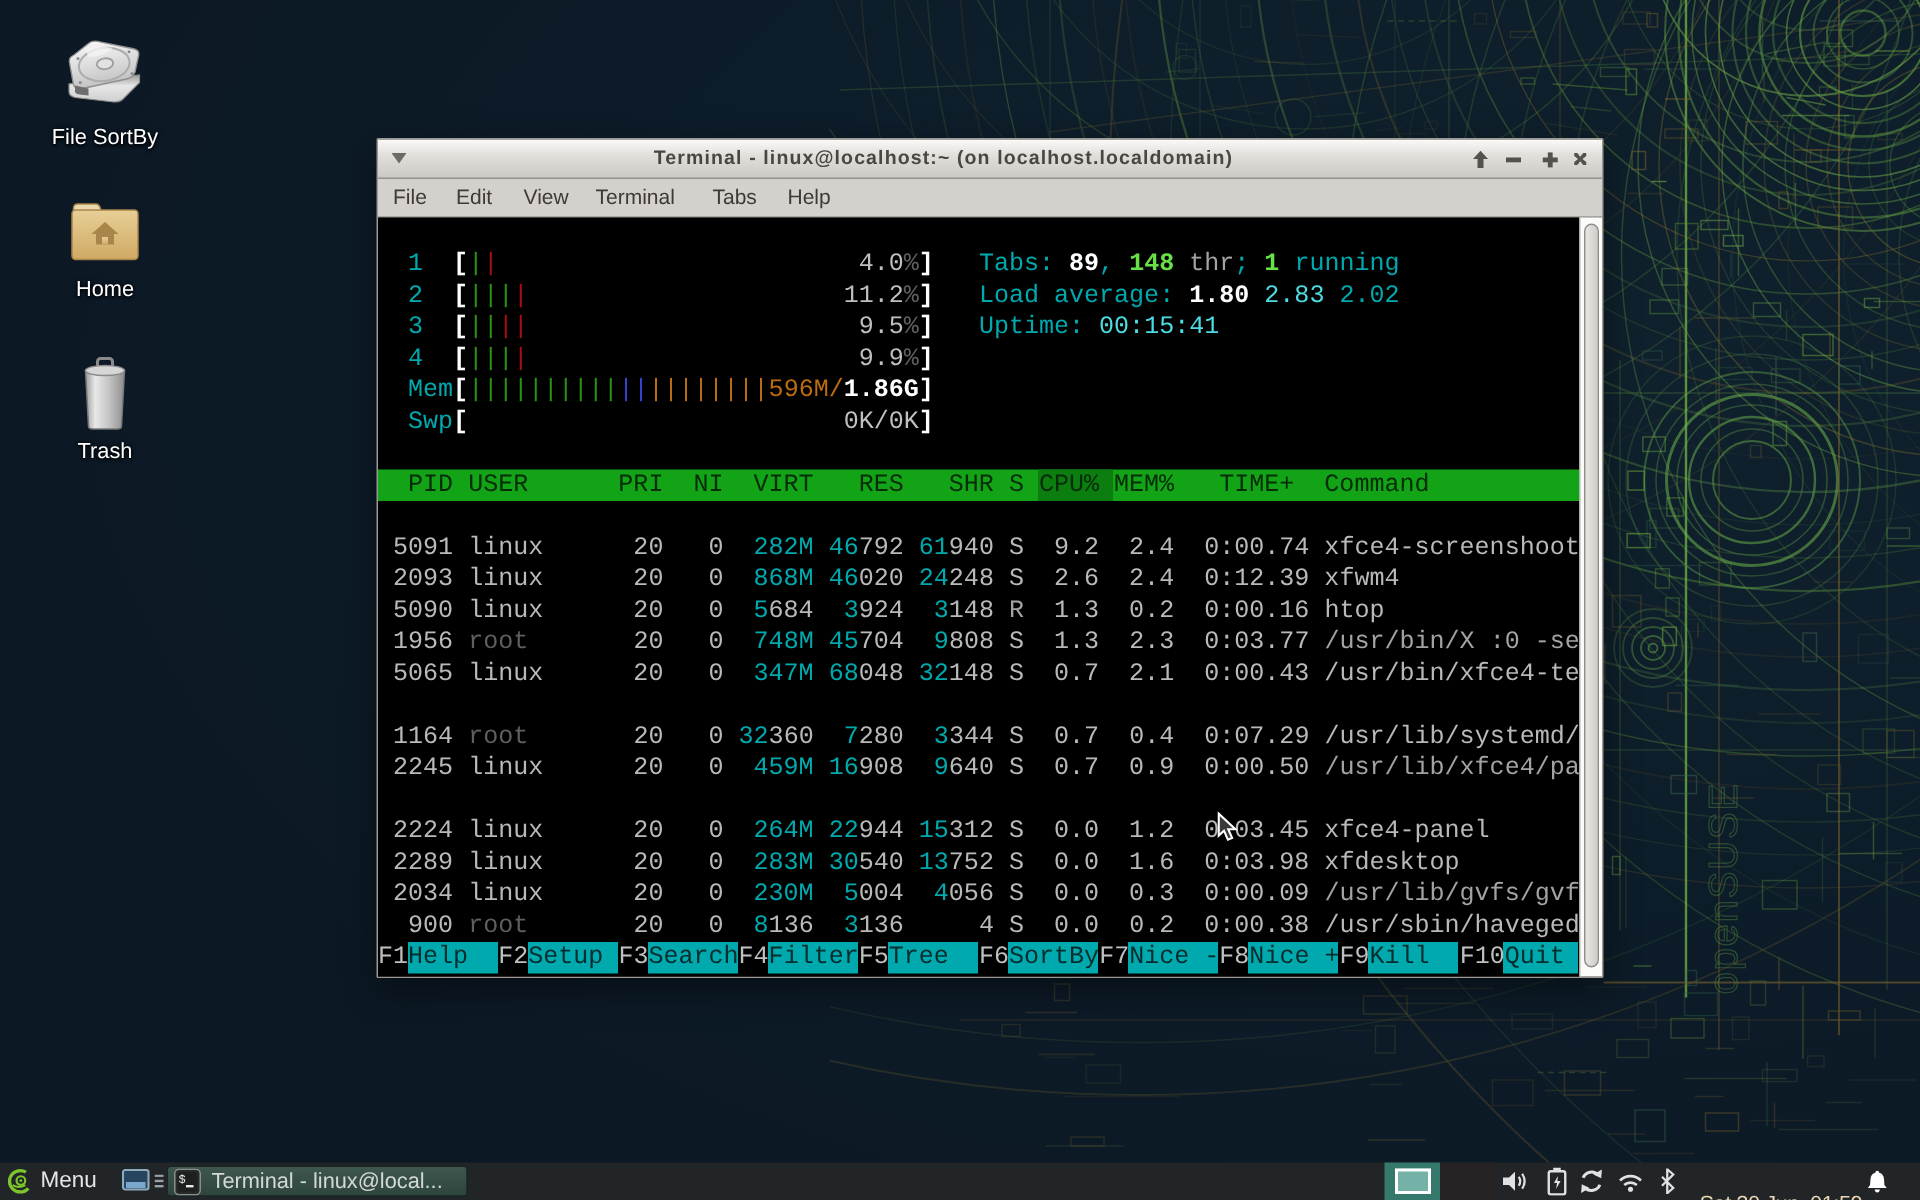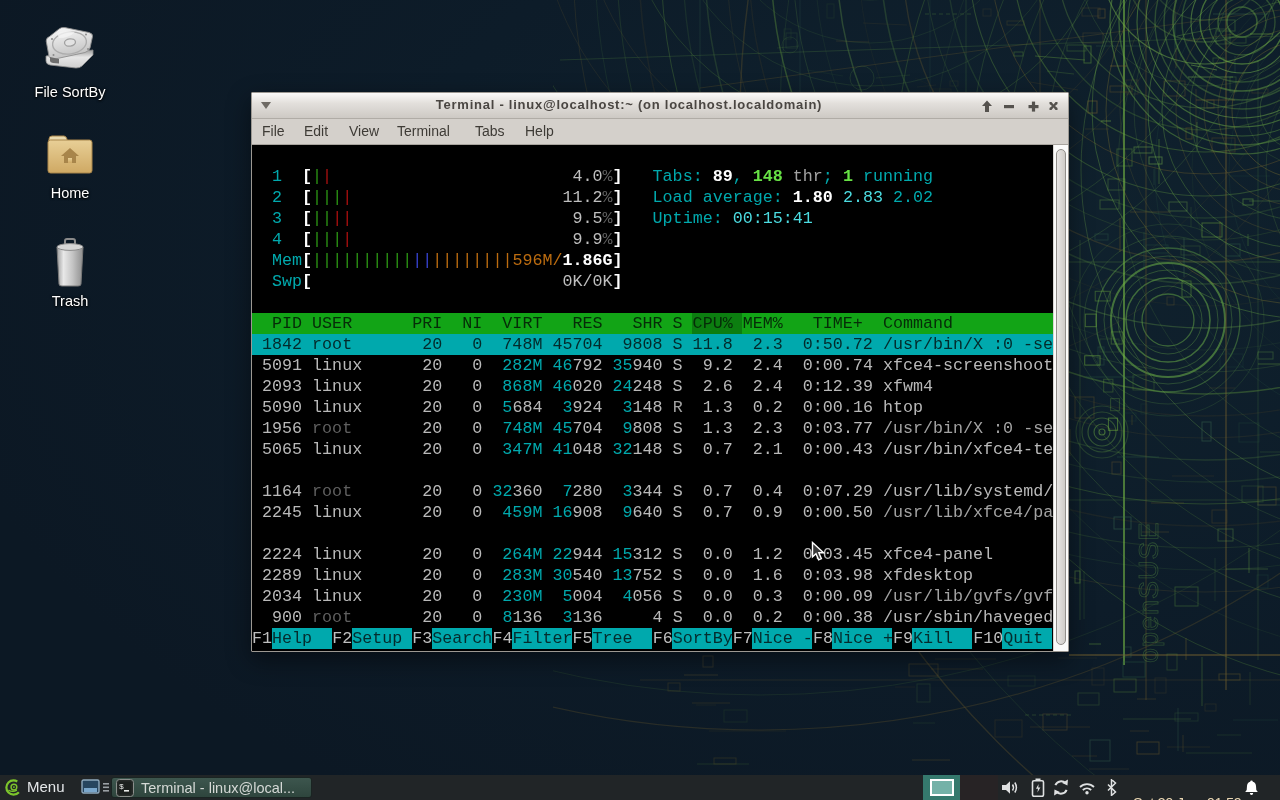--- a/index.html
+++ b/index.html
@@ -437,26 +437,25 @@
       <span style="left:273px">Help</span>
  </div>
  <div id="tcontent">
 <div class="tr" style="top:21px">  <i class="c">1  </i><i class="w">[</i><i class="bg">|</i><i class="br">|</i>                        <i class="t">4.0</i><i class="s">%</i><i class="w">]</i>   <i class="c">Tabs: </i><i class="w">89</i><i class="c">, </i><i class="bG">148</i><i class="g"> thr</i><i class="c">; </i><i class="bG">1</i><i class="c"> running</i></div>
 <div class="tr" style="top:42px">  <i class="c">2  </i><i class="w">[</i><i class="bg">|</i><i class="bg">|</i><i class="bg">|</i><i class="br">|</i>                     <i class="t">11.2</i><i class="s">%</i><i class="w">]</i>   <i class="c">Load average: </i><i class="w">1.80 </i><i class="bc">2.83 </i><i class="c">2.02</i></div>
 <div class="tr" style="top:63px">  <i class="c">3  </i><i class="w">[</i><i class="bg">|</i><i class="bg">|</i><i class="br">|</i><i class="br">|</i>                      <i class="t">9.5</i><i class="s">%</i><i class="w">]</i>   <i class="c">Uptime: </i><i class="bc">00:15:41</i></div>
 <div class="tr" style="top:84px">  <i class="c">4  </i><i class="w">[</i><i class="bg">|</i><i class="bg">|</i><i class="bg">|</i><i class="br">|</i>                      <i class="t">9.9</i><i class="s">%</i><i class="w">]</i></div>
 <div class="tr" style="top:105px">  <i class="c">Mem</i><i class="w">[</i><i class="bg">|</i><i class="bg">|</i><i class="bg">|</i><i class="bg">|</i><i class="bg">|</i><i class="bg">|</i><i class="bg">|</i><i class="bg">|</i><i class="bg">|</i><i class="bg">|</i><i class="bb">|</i><i class="bb">|</i><i class="by">|</i><i class="by">|</i><i class="by">|</i><i class="by">|</i><i class="by">|</i><i class="by">|</i><i class="by">|</i><i class="by">|</i><i class="by">596M/</i><i class="w">1.86G</i><i class="w">]</i></div>
 <div class="tr" style="top:126px">  <i class="c">Swp</i><i class="w">[</i>                         <i class="t">0K/0K</i><i class="w">]</i></div>
 <div class="tr hd8" style="top:168px"><b class="cell hs" style="left:440px;width:50px"></b><span class="reltxt">  PID USER      PRI  NI  VIRT   RES   SHR S CPU% MEM%   TIME+  Command          </span></div>
-<div class="tr sel9" style="top:189px"> 1842 root       20   0  748M 45704  9808 S 11.8  2.3  0:50.72 /usr/bin/X :0 -se</div>
-<div class="tr" style="top:210px"> 5091 linux      20   0  <i class="c">282M</i> <i class="c">46</i>792 <i class="c">35</i>940 S  9.2  2.4  0:00.74 xfce4-screenshoot</div>
+<div class="tr" style="top:210px"> 5091 linux      20   0  <i class="c">282M</i> <i class="c">46</i>792 <i class="c">61</i>940 S  9.2  2.4  0:00.74 xfce4-screenshoot</div>
 <div class="tr" style="top:231px"> 2093 linux      20   0  <i class="c">868M</i> <i class="c">46</i>020 <i class="c">24</i>248 S  2.6  2.4  0:12.39 xfwm4</div>
 <div class="tr" style="top:252px"> 5090 linux      20   0  <i class="c">5</i>684  <i class="c">3</i>924  <i class="c">3</i>148 <i class="g">R</i>  1.3  0.2  0:00.16 htop</div>
 <div class="tr" style="top:273px"> 1956 <i class="s">root      </i> 20   0  <i class="c">748M</i> <i class="c">45</i>704  <i class="c">9</i>808 S  1.3  2.3  0:03.77 <i class="g">/usr/bin/X :0 -se</i></div>
-<div class="tr" style="top:294px"> 5065 linux      20   0  <i class="c">347M</i> <i class="c">41</i>048 <i class="c">32</i>148 S  0.7  2.1  0:00.43 /usr/bin/xfce4-te</div>
+<div class="tr" style="top:294px"> 5065 linux      20   0  <i class="c">347M</i> <i class="c">68</i>048 <i class="c">32</i>148 S  0.7  2.1  0:00.43 /usr/bin/xfce4-te</div>
 <div class="tr" style="top:336px"> 1164 <i class="s">root      </i> 20   0 <i class="c">32</i>360  <i class="c">7</i>280  <i class="c">3</i>344 S  0.7  0.4  0:07.29 /usr/lib/systemd/</div>
 <div class="tr" style="top:357px"> 2245 linux      20   0  <i class="c">459M</i> <i class="c">16</i>908  <i class="c">9</i>640 S  0.7  0.9  0:00.50 <i class="g">/usr/lib/xfce4/pa</i></div>
 <div class="tr" style="top:399px"> 2224 linux      20   0  <i class="c">264M</i> <i class="c">22</i>944 <i class="c">15</i>312 S  0.0  1.2  0:03.45 xfce4-panel</div>
 <div class="tr" style="top:420px"> 2289 linux      20   0  <i class="c">283M</i> <i class="c">30</i>540 <i class="c">13</i>752 S  0.0  1.6  0:03.98 xfdesktop</div>
 <div class="tr" style="top:441px"> 2034 linux      20   0  <i class="c">230M</i>  <i class="c">5</i>004  <i class="c">4</i>056 S  0.0  0.3  0:00.09 <i class="g">/usr/lib/gvfs/gvf</i></div>
 <div class="tr" style="top:462px">  900 <i class="s">root      </i> 20   0  <i class="c">8</i>136  <i class="c">3</i>136     4 S  0.0  0.2  0:00.38 /usr/sbin/haveged</div>
 <div class="tr fb23" style="top:483px"><b class="cell fkc" style="left:20px;width:60px"></b><b class="cell fkc" style="left:100px;width:60px"></b><b class="cell fkc" style="left:180px;width:60px"></b><b class="cell fkc" style="left:260px;width:60px"></b><b class="cell fkc" style="left:340px;width:60px"></b><b class="cell fkc" style="left:420px;width:60px"></b><b class="cell fkc" style="left:500px;width:60px"></b><b class="cell fkc" style="left:580px;width:60px"></b><b class="cell fkc" style="left:660px;width:60px"></b><b class="cell fkc" style="left:750px;width:50px"></b><span class="reltxt"><i class="t">F1</i><i class="fkt">Help  </i><i class="t">F2</i><i class="fkt">Setup </i><i class="t">F3</i><i class="fkt">Search</i><i class="t">F4</i><i class="fkt">Filter</i><i class="t">F5</i><i class="fkt">Tree  </i><i class="t">F6</i><i class="fkt">SortBy</i><i class="t">F7</i><i class="fkt">Nice -</i><i class="t">F8</i><i class="fkt">Nice +</i><i class="t">F9</i><i class="fkt">Kill  </i><i class="t">F10</i><i class="fkt">Quit </i></span></div>
  </div>
  <div id="sbar">
       <div id="sthumb"></div>

